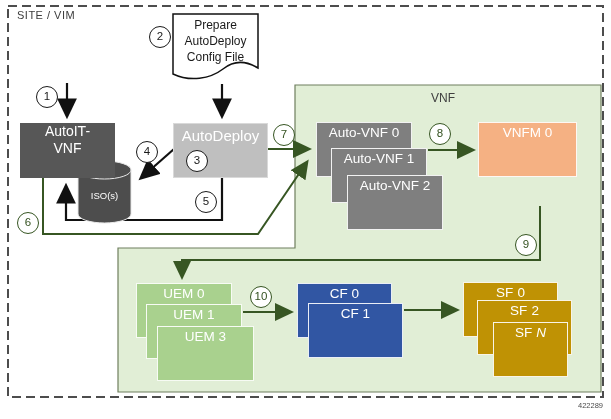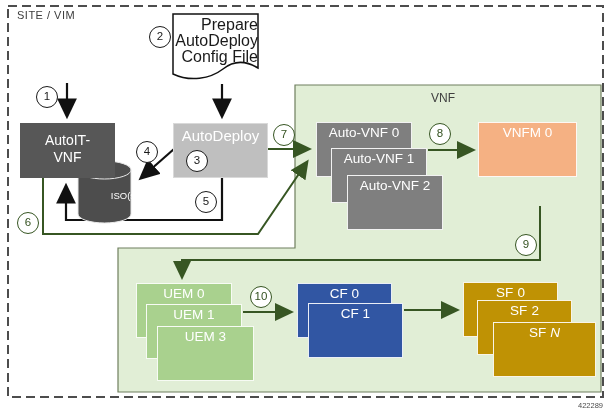--- a/index.html
+++ b/index.html
@@ -1,26 +1,26 @@
 <!DOCTYPE html>
 <html><head>
 <meta charset="utf-8">
 <style>
   html,body{margin:0;padding:0;background:#ffffff;}
   body{width:611px;height:419px;font-family:"Liberation Sans", sans-serif;}
   .canvas{position:relative;width:611px;height:419px;background:#fff;overflow:hidden;}
   svg.layer{position:absolute;left:0;top:0;}
 
   .site-label{position:absolute;left:17px;top:9px;font-size:11px;color:#3c3c3c;letter-spacing:.5px;}
-  .doc-text{position:absolute;left:173px;top:17px;width:85px;text-align:right;font-size:16px;line-height:16px;color:#1a1a1a;}
+  .doc-text{position:absolute;left:173px;top:17px;width:85px;text-align:center;font-size:12px;line-height:16px;color:#1a1a1a;}
 
   .node{position:absolute;box-sizing:border-box;color:#fff;text-align:center;}
-  .autoit{left:20px;top:123px;width:95px;height:55px;background:#575757;font-size:14px;line-height:17px;padding-top:9px;}
+  .autoit{left:20px;top:123px;width:95px;height:55px;background:#575757;font-size:14px;line-height:17px;}
   .autodeploy{left:173px;top:123px;width:95px;height:55px;background:#bfbfbf;border:1px solid #d9d9d9;font-size:15px;padding-top:3px;}
-  .iso-label{position:absolute;left:78px;top:190px;width:53px;text-align:center;font-size:9.5px;color:#fff;margin-left:20px;}
+  .iso-label{position:absolute;left:78px;top:190px;width:53px;text-align:center;font-size:9.5px;color:#fff;}
   .vnf-label{position:absolute;left:421px;top:91px;width:44px;text-align:center;font-size:12px;color:#404040;}
 
   .stk{position:absolute;height:55px;box-sizing:border-box;border:1px solid rgba(255,255,255,.9);
        color:#fff;text-align:center;font-size:13.5px;padding-top:2px;}
   .stk.gray{background:#7f7f7f;}
   .stk.vnfm{background:#f5b183;}
   .stk.uem{background:#a9d18e;}
   .stk.cf{background:#3156a3;}
   .stk.sf{background:#bf9204;}
   .it{font-style:italic;}
@@ -98,21 +98,21 @@
 
   <div class="stk uem" style="left:136px;top:283px;width:96px">UEM 0</div>
   <div class="stk uem" style="left:146px;top:304px;width:96px">UEM 1</div>
   <div class="stk uem" style="left:157px;top:326px;width:97px">UEM 3</div>
 
   <div class="stk cf" style="left:297px;top:283px;width:95px">CF 0</div>
   <div class="stk cf" style="left:308px;top:303px;width:95px">CF 1</div>
 
   <div class="stk sf" style="left:463px;top:282px;width:95px"><span>SF</span><span class="sp"></span><span>0</span></div>
   <div class="stk sf" style="left:477px;top:300px;width:95px"><span>SF</span><span class="sp"></span><span>2</span></div>
-  <div class="stk sf" style="left:493px;top:322px;width:103px"><span>SF</span><span class="sp"></span><span class="it">N</span></div>
+  <div class="stk sf" style="left:493px;top:322px;width:75px"><span>SF</span><span class="sp"></span><span class="it">N</span></div>
 
   <div class="step" style="left:36px;top:86px">1</div>
   <div class="step" style="left:149px;top:26px">2</div>
   <div class="step" style="left:186px;top:150px">3</div>
   <div class="step" style="left:136px;top:141px">4</div>
   <div class="step" style="left:195px;top:191px">5</div>
   <div class="step green" style="left:17px;top:212px">6</div>
   <div class="step green" style="left:273px;top:124px">7</div>
   <div class="step green" style="left:429px;top:123px">8</div>
   <div class="step green" style="left:515px;top:234px">9</div>

